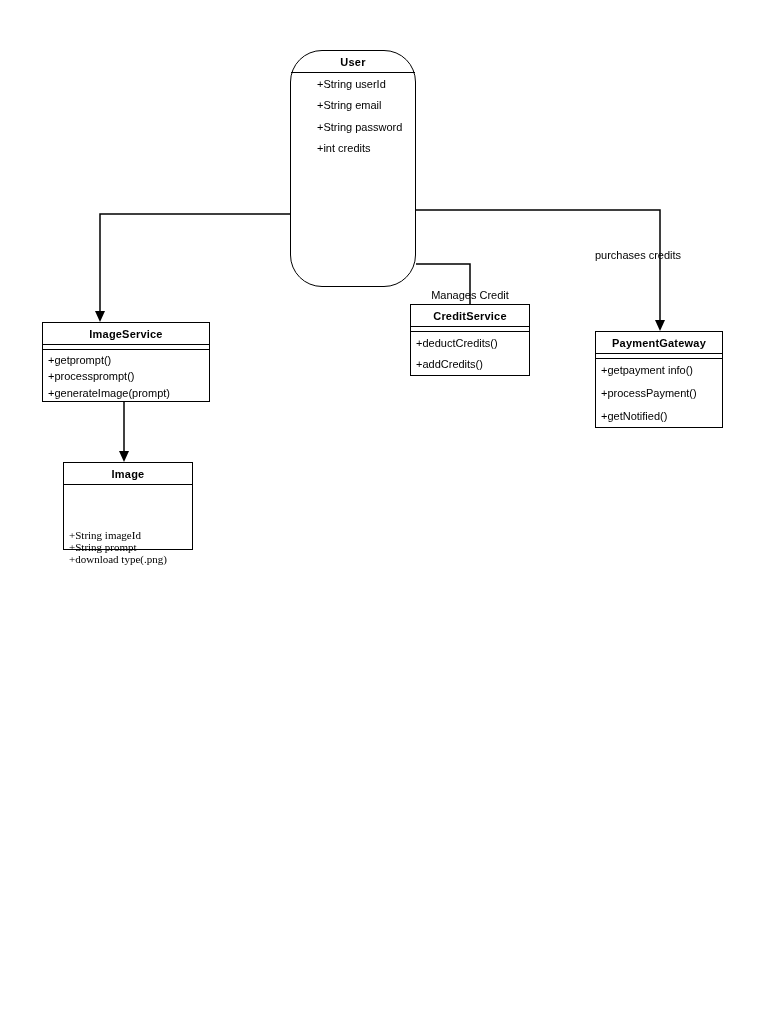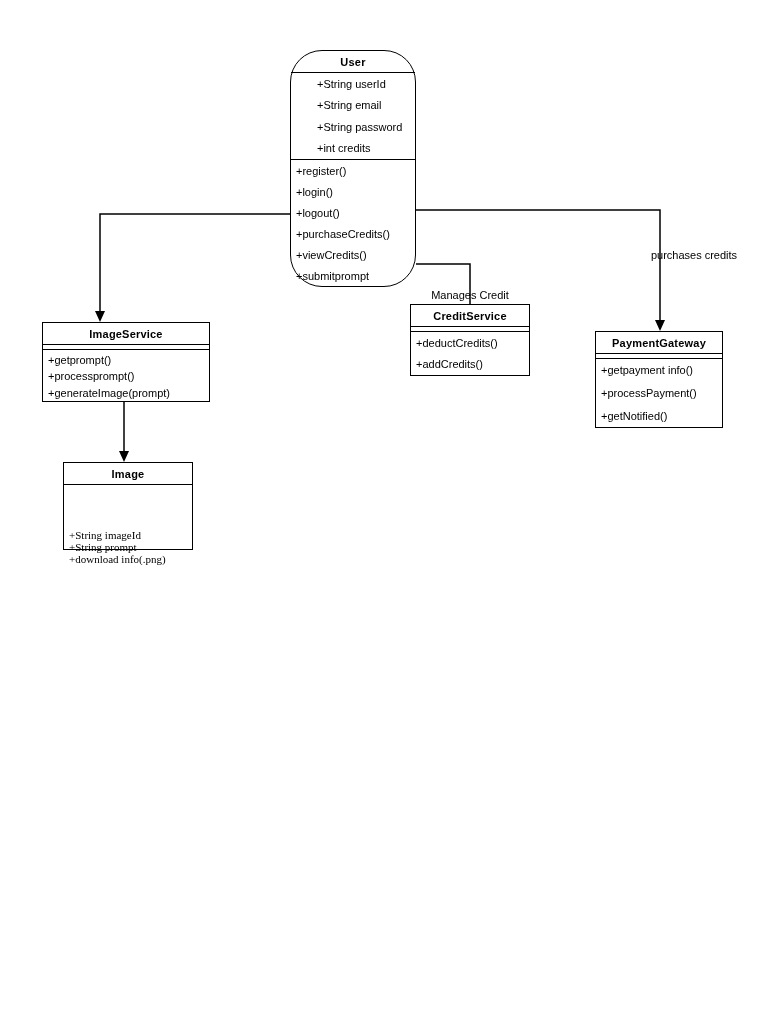--- a/index.html
+++ b/index.html
@@ -83,28 +83,20 @@
   </svg>
 
   <div class="uml-class" style="left:290px; top:50px; width:126px; height:237px;border-radius:32px;">
     <div class="uml-title">User</div>
     <div class="compartment" style="flex:0 0 86px;margin-left:21px;">
       <div class="row">+String userId</div>
       <div class="row">+String email</div>
       <div class="row">+String password</div>
       <div class="row">+int credits</div>
     </div>
-    <div class="compartment sep-top" style="flex:1;">
-      <div class="row">+register()</div>
-      <div class="row">+login()</div>
-      <div class="row">+logout()</div>
-      <div class="row">+purchaseCredits()</div>
-      <div class="row">+viewCredits()</div>
-      <div class="row">+submitprompt</div>
-    </div>
   </div>
 
   <div class="uml-class" style="left:42px; top:322px; width:168px; height:80px;">
     <div class="uml-title">ImageService</div>
     <div class="uml-empty"></div>
     <div class="compartment" style="flex:1; padding-top:2px;">
       <div class="row tight">+getprompt()</div>
       <div class="row tight">+processprompt()</div>
       <div class="row tight">+generateImage(prompt)</div>
     </div>
@@ -127,20 +119,20 @@
       <div class="row">+processPayment()</div>
       <div class="row">+getNotified()</div>
     </div>
   </div>
 
   <div class="uml-class" style="left:63px; top:462px; width:130px; height:88px;gap:44px;">
     <div class="uml-title">Image</div>
     <div class="compartment" style="flex:1;font-family:Liberation Serif, serif;">
       <div class="row">+String imageId</div>
       <div class="row">+String prompt</div>
-      <div class="row">+download info(.png)</div>
+      <div class="row">+download type(.png)</div>
     </div>
   </div>
 
   <div class="edge-label" style="left:470px; top:289px;">Manages Credit</div>
-  <div class="edge-label" style="left:694px; top:249px;text-align:right;">purchases credits</div>
+  <div class="edge-label" style="left:638px; top:249px;text-align:right;">purchases credits</div>
 
 </div>
 
 </body></html>

